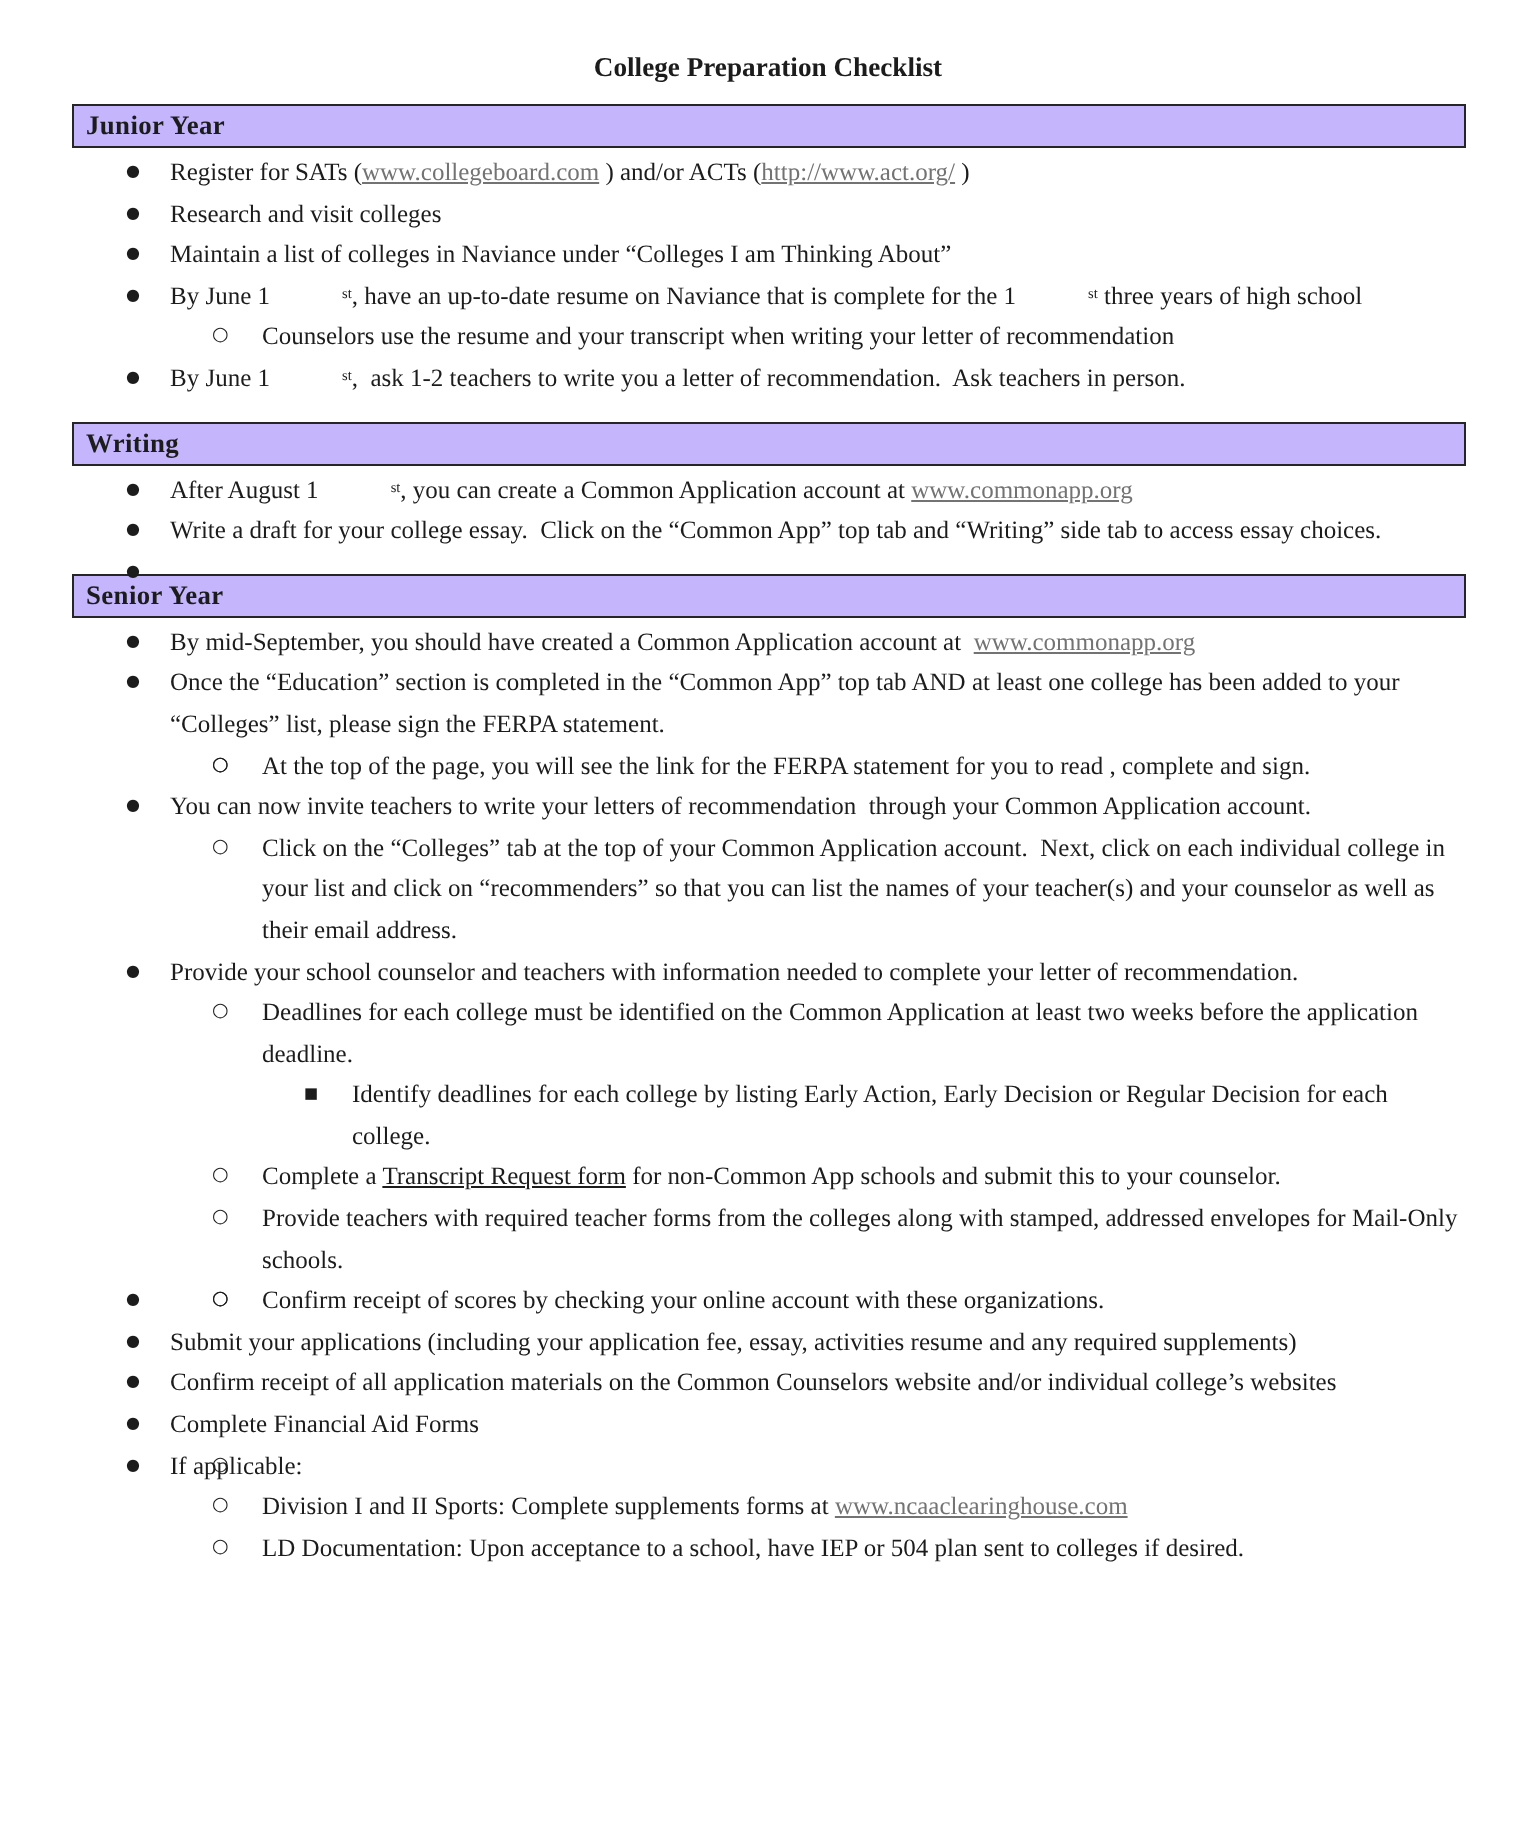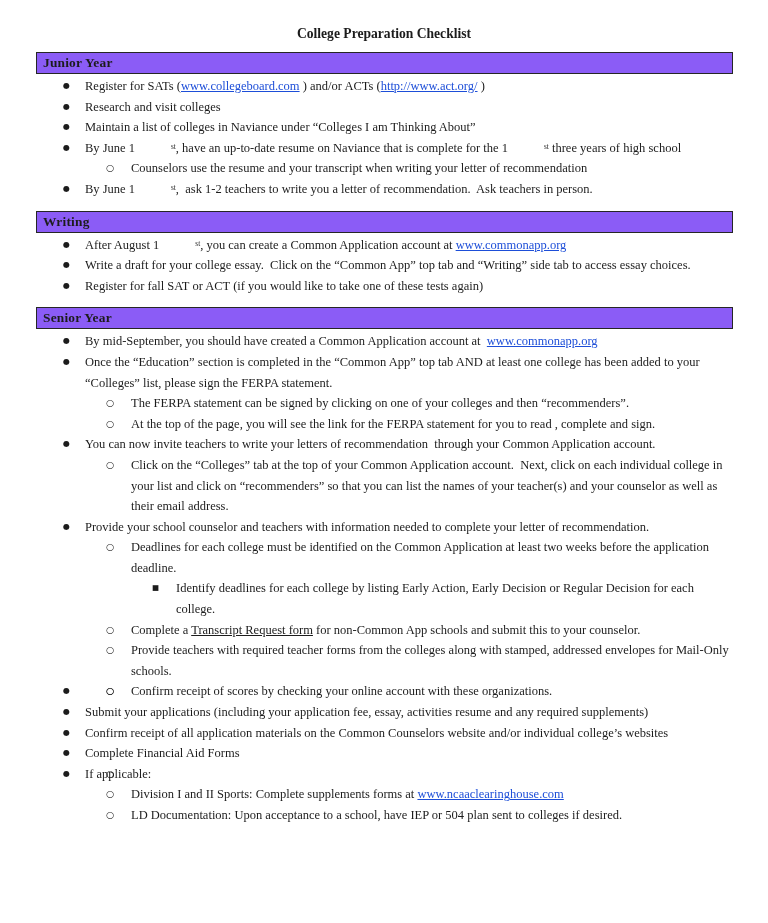--- a/index.html
+++ b/index.html
@@ -8,37 +8,37 @@
     overflow: hidden; color: #1c1c1c;
     font-family: "Liberation Serif", "DejaVu Serif", serif;
   }
   .doc-title {
     margin: 0; padding-top: 26px; text-align: center;
     font-size: 13.6px; font-weight: bold; line-height: 15px;
   }
   .heading-box {
     margin: 11px 35px 0 36px; height: 22px; box-sizing: border-box;
     border: 1.5px solid #262626; display: flex; align-items: center;
-    padding-left: 6px; background: #8b5cf6;
+    padding-left: 6px; background: #c4b5fd;
   }
   .heading-label { font-weight: bold; font-size: 13.4px; letter-spacing: 0.2px; }
   .items { padding-top: 2px; }
   .item { position: relative; font-size: 12.5px; line-height: 20.6px; }
   .item-text { white-space: pre-wrap; }
   .item.level-1 { padding-left: 85px;  padding-right: 37px; }
   .item.level-2 { padding-left: 131px; padding-right: 37px; }
   .item.level-3 { padding-left: 176px; padding-right: 37px; }
   .marker {
     position: absolute; top: 0; line-height: 20.6px;
     font-family: "DejaVu Sans", sans-serif; color: #1c1c1c;
   }
   .level-1 .marker { left: 63px;  font-size: 8px; }
   .level-2 .marker { left: 106px; font-size: 9.5px; }
   .level-3 .marker { left: 152px; font-size: 7.5px; }
-  a.doc-link { color: #1d4ed8; text-decoration: underline; cursor: pointer; }
+  a.doc-link { color: #737373; text-decoration: underline; cursor: pointer; }
   .underlined { text-decoration: underline; }
   sup.sup { font-size: 0.58em; vertical-align: 0.38em; line-height: 0; margin-left: 36px; }
 </style>
 </head>
 <body>
 
 <div class="page">
   <h1 class="doc-title">College Preparation Checklist</h1>
   <div id="sections">
       <section>
@@ -54,31 +54,31 @@
           <div class="item level-1"><span class="marker">●</span><span class="item-text"><span>By June 1</span><sup class="sup">st</sup><span>,  ask 1-2 teachers to write you a letter of recommendation.  Ask teachers in person.</span></span></div>
         </div>
       </section>
       <section>
         <div class="heading-box">
           <span class="heading-label">Writing</span>
         </div>
         <div class="items">
           <div class="item level-1"><span class="marker">●</span><span class="item-text"><span>After August 1</span><sup class="sup">st</sup><span>, you can create a Common Application account at </span><a class="doc-link" href="#">www.commonapp.org</a></span></div>
           <div class="item level-1"><span class="marker">●</span><span class="item-text"><span>Write a draft for your college essay.  Click on the “Common App” top tab and “Writing” side tab to access essay choices.</span></span></div>
-          <div class="item level-1"><span class="marker">●</span><span class="item-text"><span>Register for fall SAT or ACT (if you would like to take one of these tests again)</span></span></div>
+          <div class="item level-1"><span class="marker">●</span></div>
         </div>
       </section>
       <section>
         <div class="heading-box">
           <span class="heading-label">Senior Year</span>
         </div>
         <div class="items">
           <div class="item level-1"><span class="marker">●</span><span class="item-text"><span>By mid-September, you should have created a Common Application account at  </span><a class="doc-link" href="#">www.commonapp.org</a></span></div>
           <div class="item level-1"><span class="marker">●</span><span class="item-text"><span>Once the “Education” section is completed in the “Common App” top tab AND at least one college has been added to your “Colleges” list, please sign the FERPA statement.</span></span></div>
-          <div class="item level-2"><span class="marker">○</span><span class="item-text"><span>The FERPA statement can be signed by clicking on one of your colleges and then “recommenders”.</span></span></div>
+          <div class="item level-2"><span class="marker">○</span></div>
           <div class="item level-2"><span class="marker">○</span><span class="item-text"><span>At the top of the page, you will see the link for the FERPA statement for you to read , complete and sign.</span></span></div>
           <div class="item level-1"><span class="marker">●</span><span class="item-text"><span>You can now invite teachers to write your letters of recommendation  through your Common Application account.</span></span></div>
           <div class="item level-2"><span class="marker">○</span><span class="item-text"><span>Click on the “Colleges” tab at the top of your Common Application account.  Next, click on each individual college in your list and click on “recommenders” so that you can list the names of your teacher(s) and your counselor as well as their email address.</span></span></div>
           <div class="item level-1"><span class="marker">●</span><span class="item-text"><span>Provide your school counselor and teachers with information needed to complete your letter of recommendation.</span></span></div>
           <div class="item level-2"><span class="marker">○</span><span class="item-text"><span>Deadlines for each college must be identified on the Common Application at least two weeks before the application deadline.</span></span></div>
           <div class="item level-3"><span class="marker">■</span><span class="item-text"><span>Identify deadlines for each college by listing Early Action, Early Decision or Regular Decision for each college.</span></span></div>
           <div class="item level-2"><span class="marker">○</span><span class="item-text"><span>Complete a </span><span class="underlined">Transcript Request form</span><span> for non-Common App schools and submit this to your counselor.</span></span></div>
           <div class="item level-2"><span class="marker">○</span><span class="item-text"><span>Provide teachers with required teacher forms from the colleges along with stamped, addressed envelopes for Mail-Only schools.</span></span></div>
           <div class="item level-2"><span class="marker">○</span></div>
           <div class="item level-1"><span class="marker">●</span></div>

